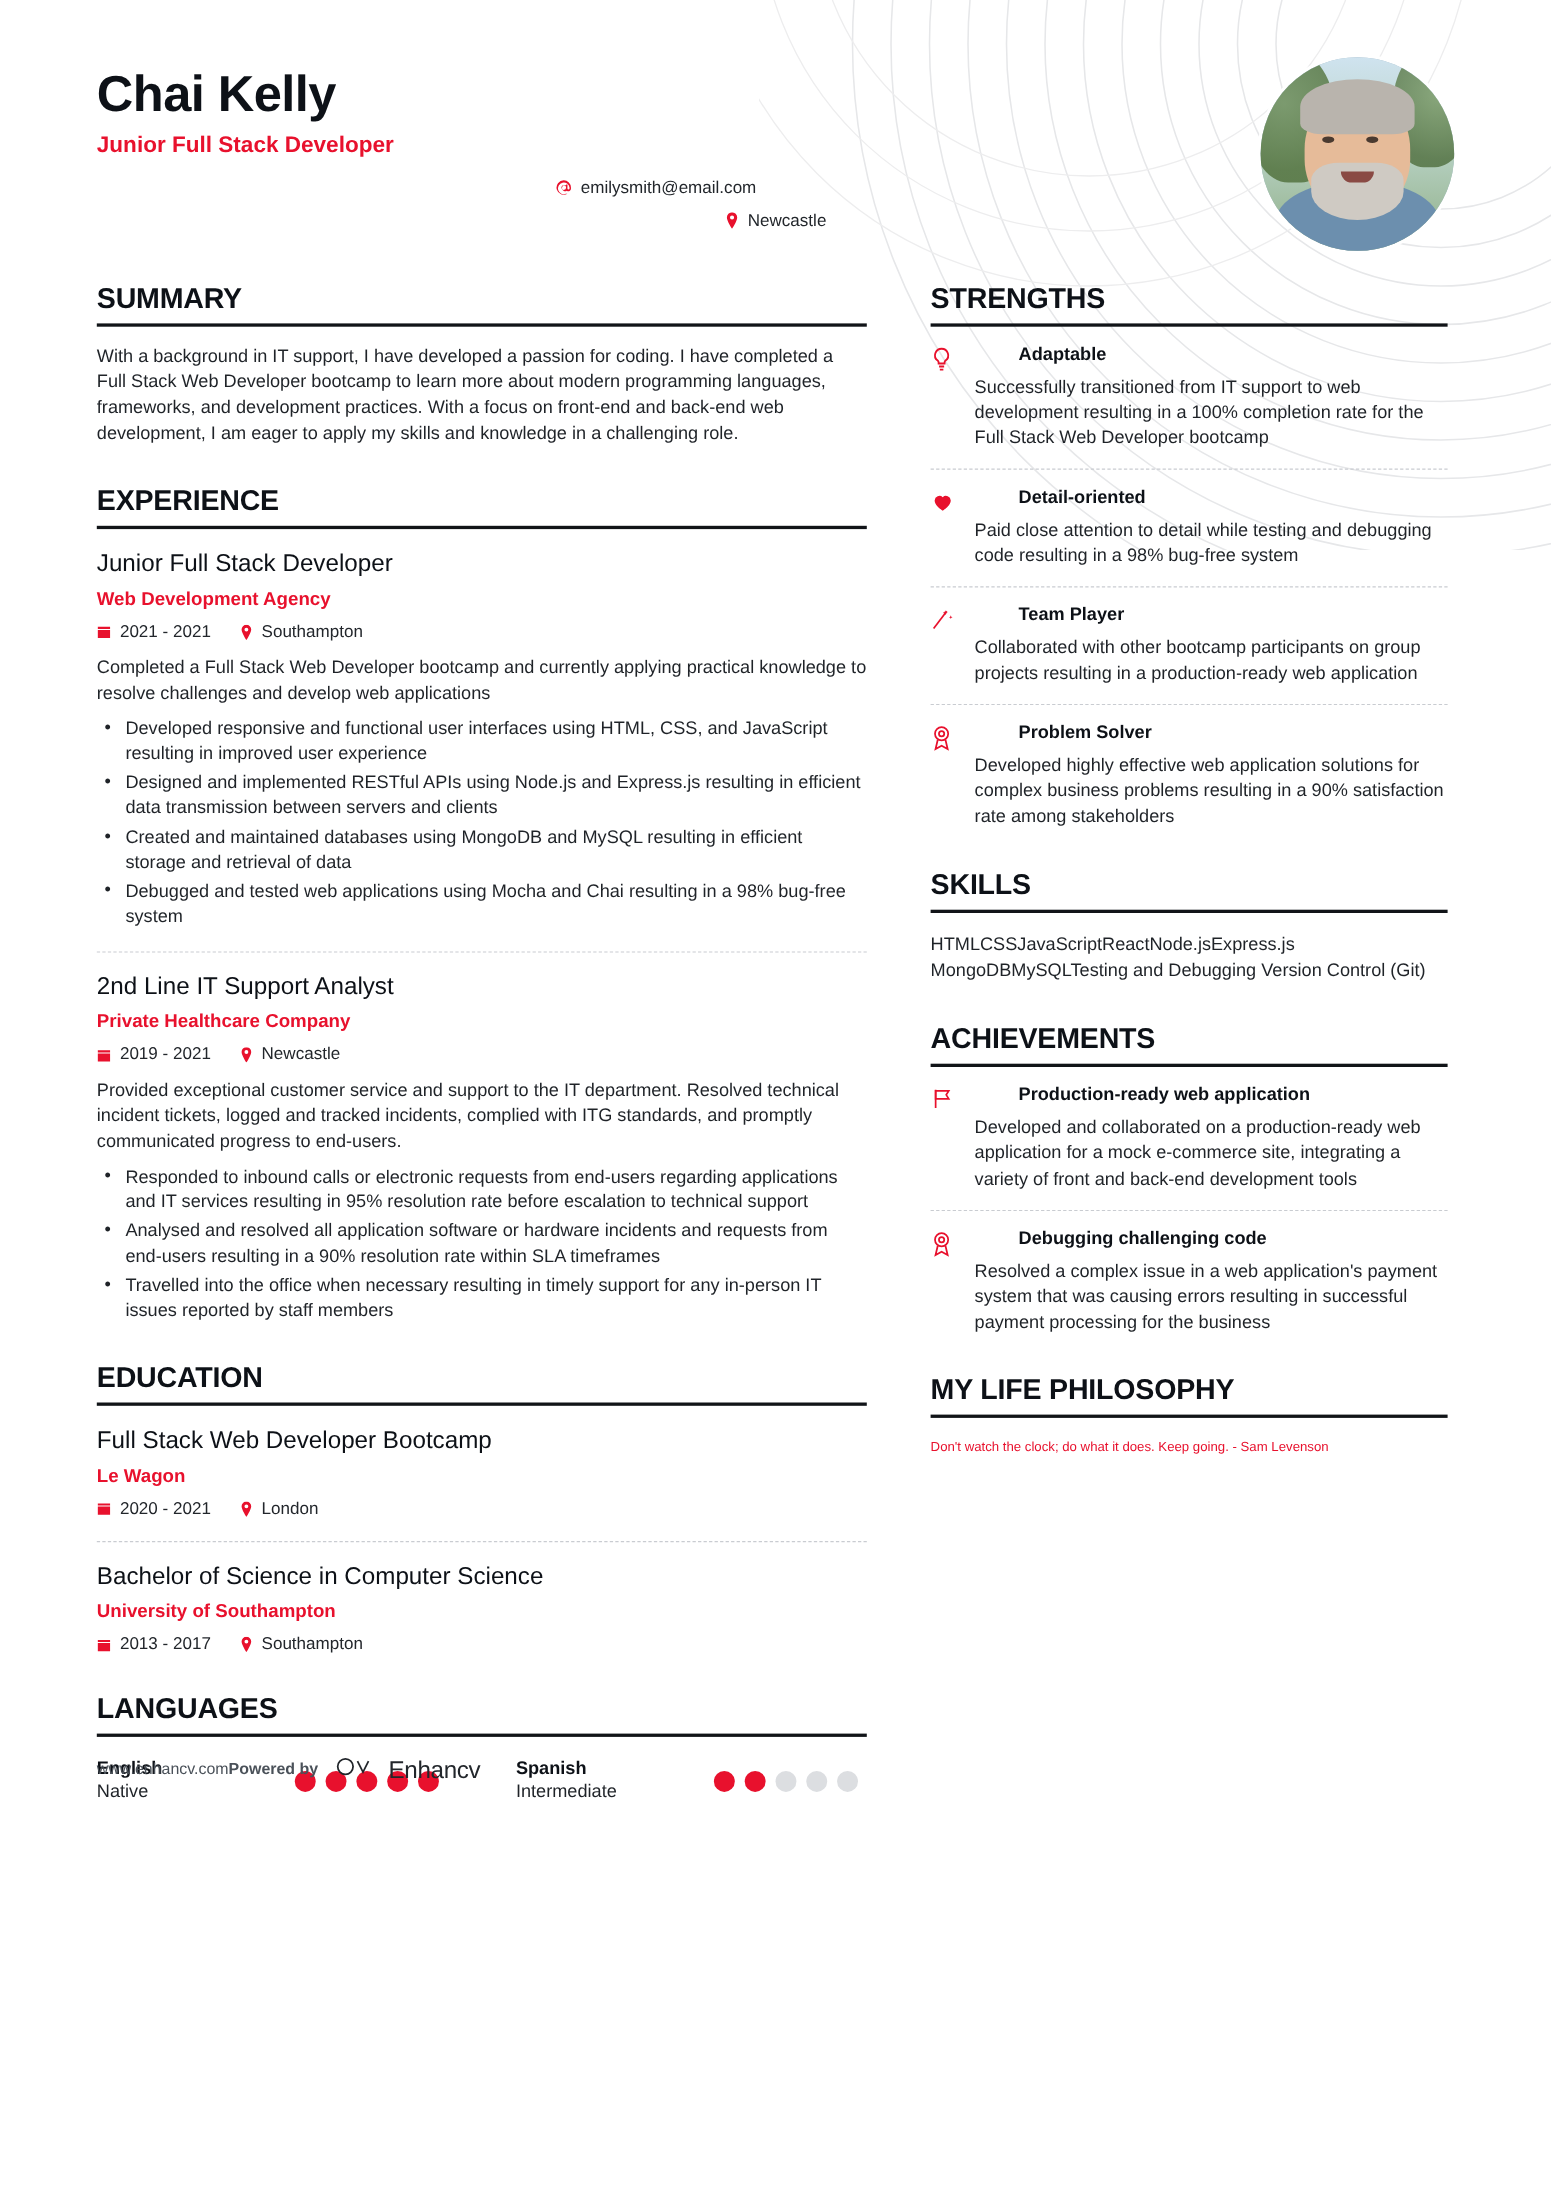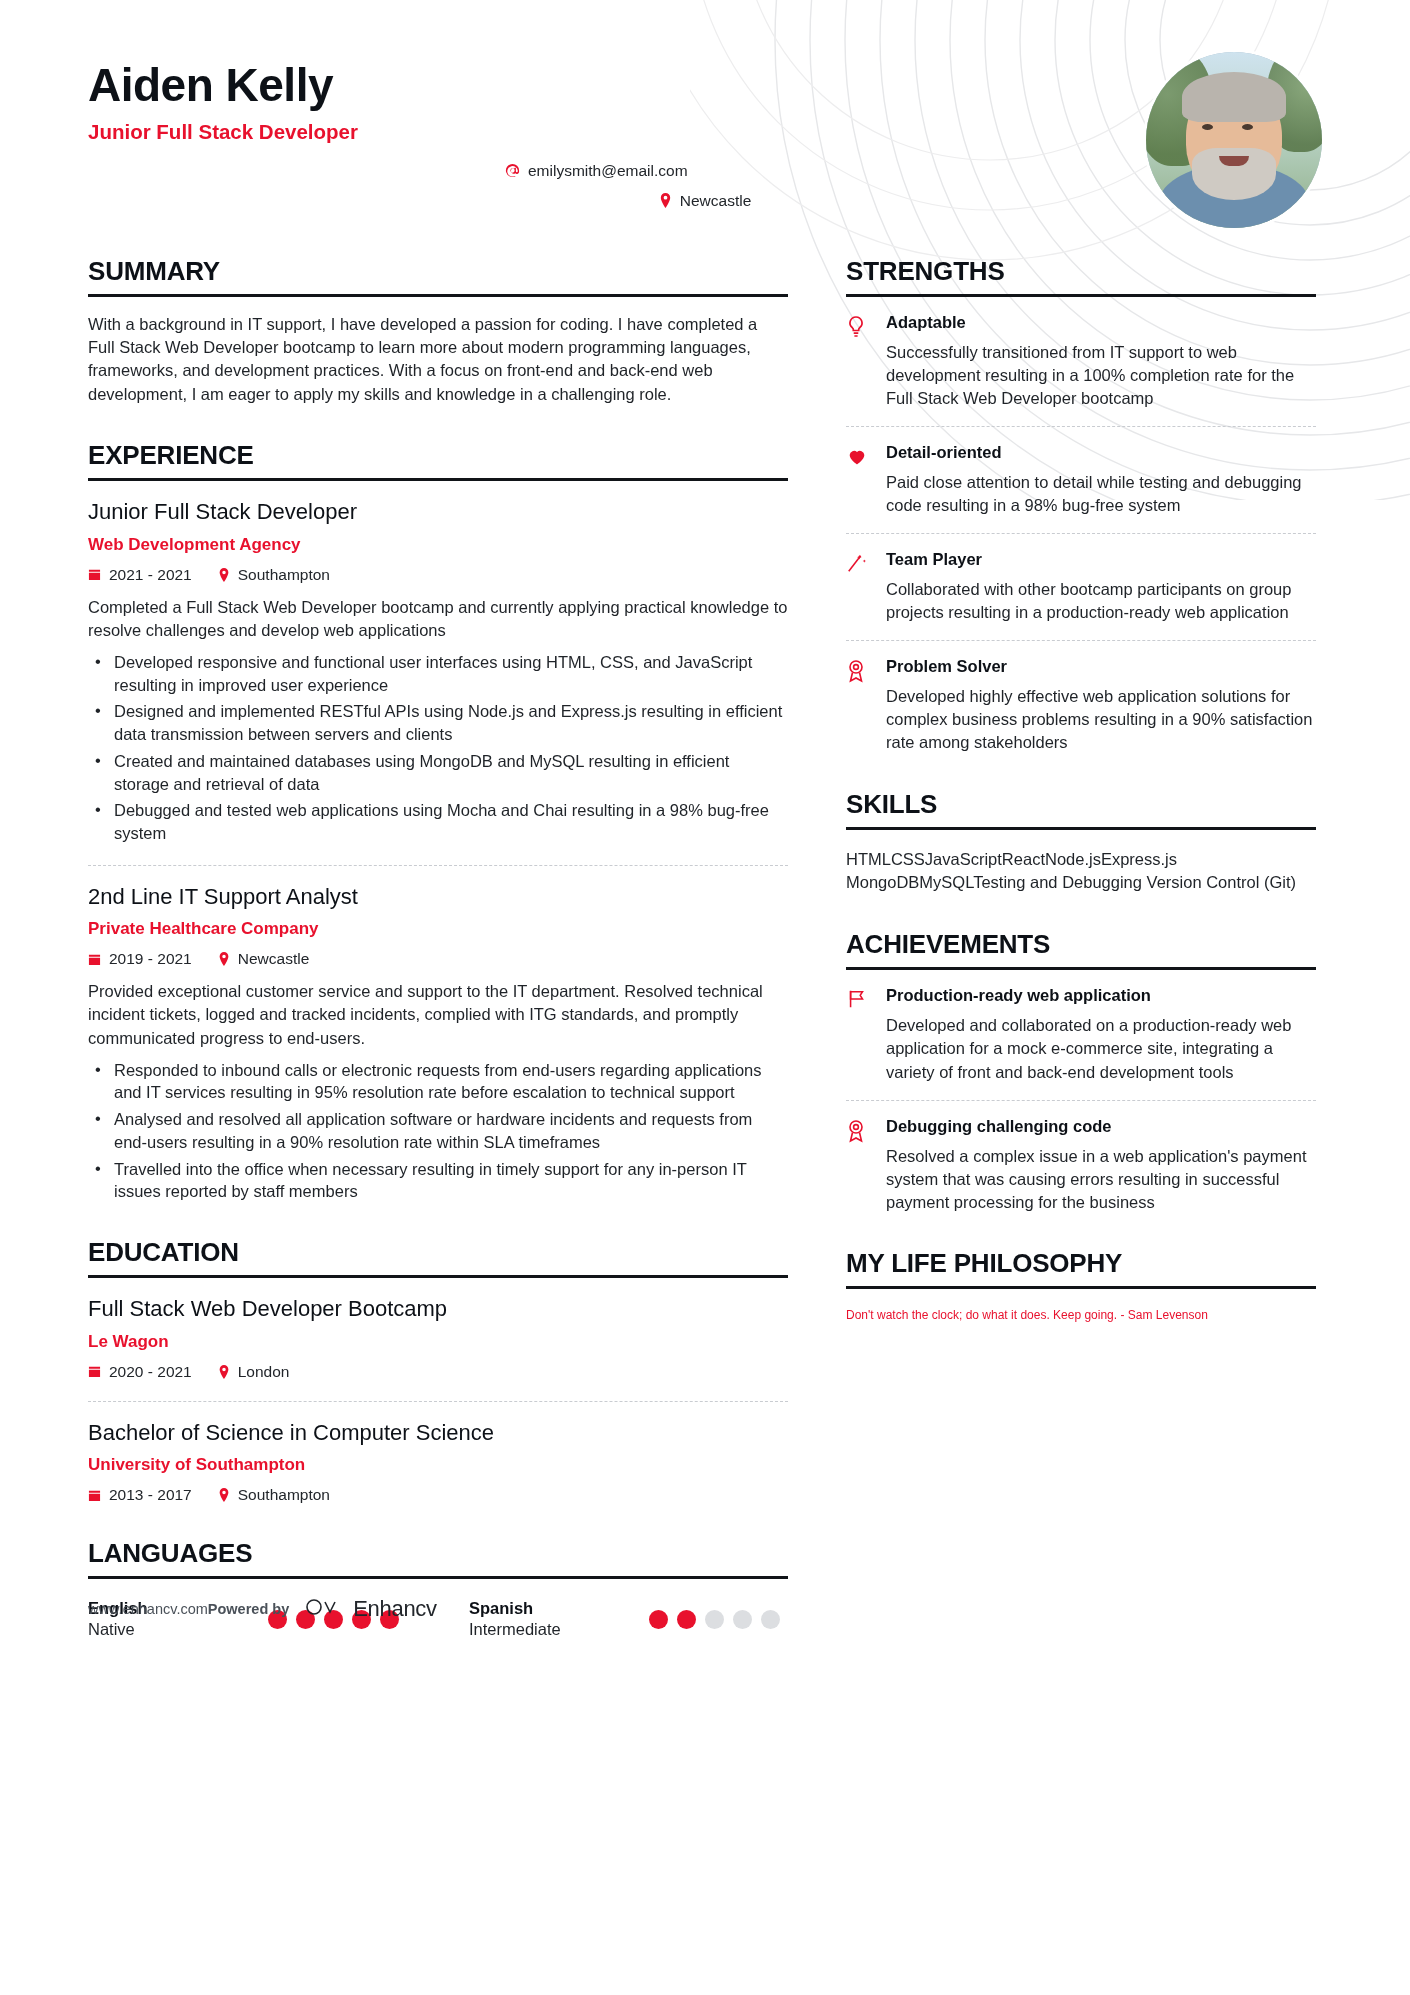--- a/index.html
+++ b/index.html
@@ -182,21 +182,21 @@
   .lang-level { font-size: 16.5px; color: #1f2328; margin-top: 2px; }
   .dots { display: flex; gap: 9px; }
   .dot { width: 19px; height: 19px; border-radius: 50%; background: #dcdee1; }
   .dot.on { background: #e8112d; }
 
   
   .str { display: flex; gap: 14px; padding-top: 16px; }
   .str + .str { border-top: 1px dashed #c9ccd1; margin-top: 16px; }
   .str-ic { width: 26px; flex: 0 0 26px; padding-top: 2px; color: #e8112d; }
   .str-body { flex: 1; }
-  .str-title { font-size: 16.5px; font-weight: bold; color: #0d1117; }
+  .str-title { font-size: 16.5px; font-weight: bold; color: #0d1117; margin-left: 40px; }
   .str-text { margin-top: 9px; font-size: 16.5px; line-height: 1.4; color: #1f2328; }
 
   .skills-text {
     margin-top: 18px;
     font-size: 16.5px;
     line-height: 1.45;
     color: #1f2328;
   }
   .philo {
     margin-top: 18px;
@@ -243,21 +243,21 @@
     <g fill="none" stroke="#ededee" stroke-width="1.2">
       <circle cx="300" cy="170" r="250"></circle>
       <circle cx="300" cy="170" r="300"></circle>
       <circle cx="300" cy="170" r="350"></circle>
     </g>
   </svg>
 
   <div class="content">
 
     <div class="header">
-      <div class="name">Aiden Kelly</div>
+      <div class="name">Chai Kelly</div>
       <div class="role">Junior Full Stack Developer</div>
 
       <div class="contact-row">
         <div class="contact-item first">
           <span class="ic">
             <svg width="15" height="15" viewBox="0 0 16 16">
                 <path fill="currentColor" d="M8 1a7 7 0 1 0 3.6 13h-1.4A5.6 5.6 0 1 1 13.6 8v.8a1 1 0 0 1-2 0V5h-1.3v.7A3 3 0 1 0 11 11a2.4 2.4 0 0 0 4-1.9V8a7 7 0 0 0-7-7Zm0 9.3A2.3 2.3 0 1 1 10.3 8 2.3 2.3 0 0 1 8 10.3Z"></path>
               </svg>
           </span>
           <span>emilysmith@email.com</span>

